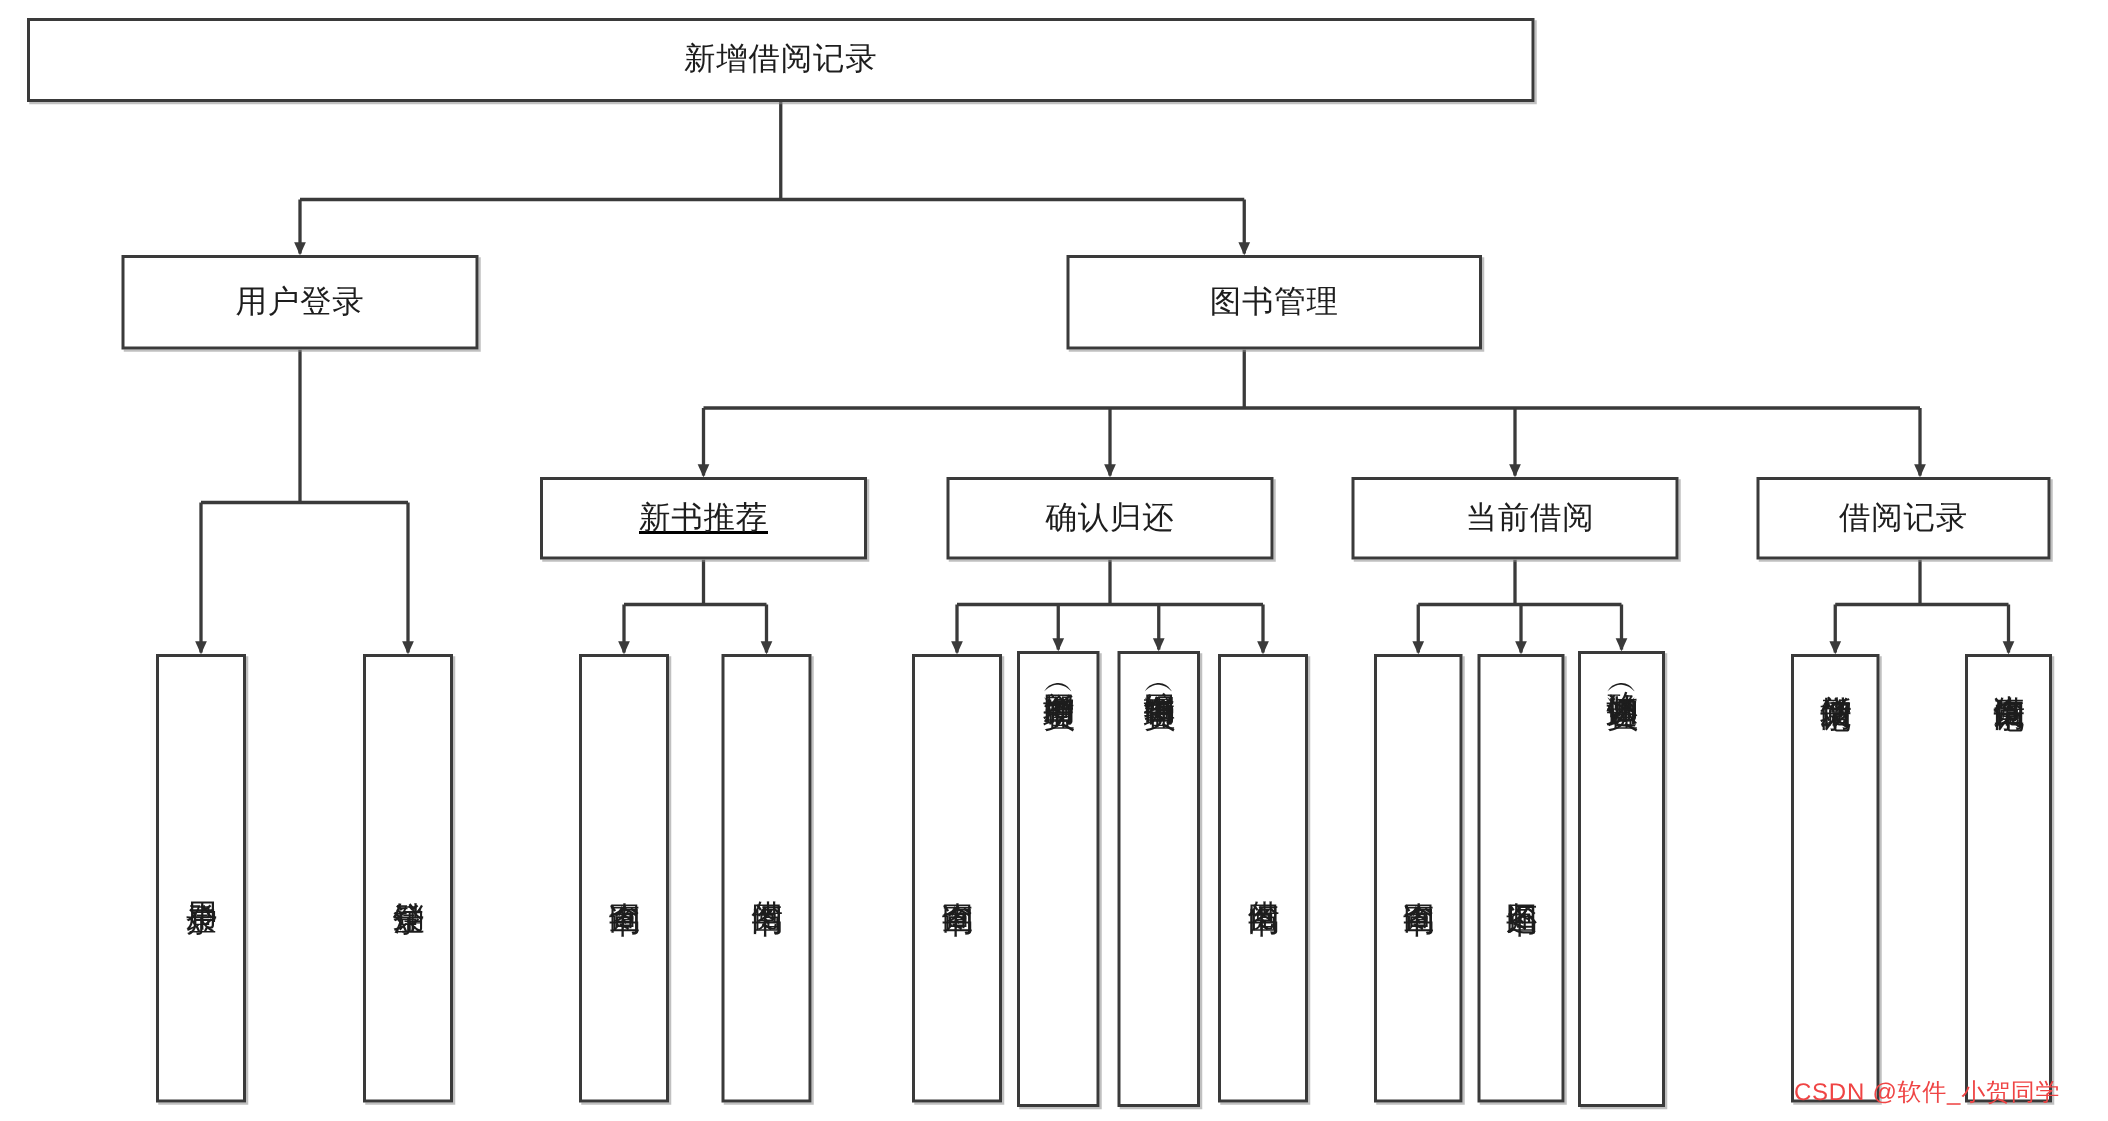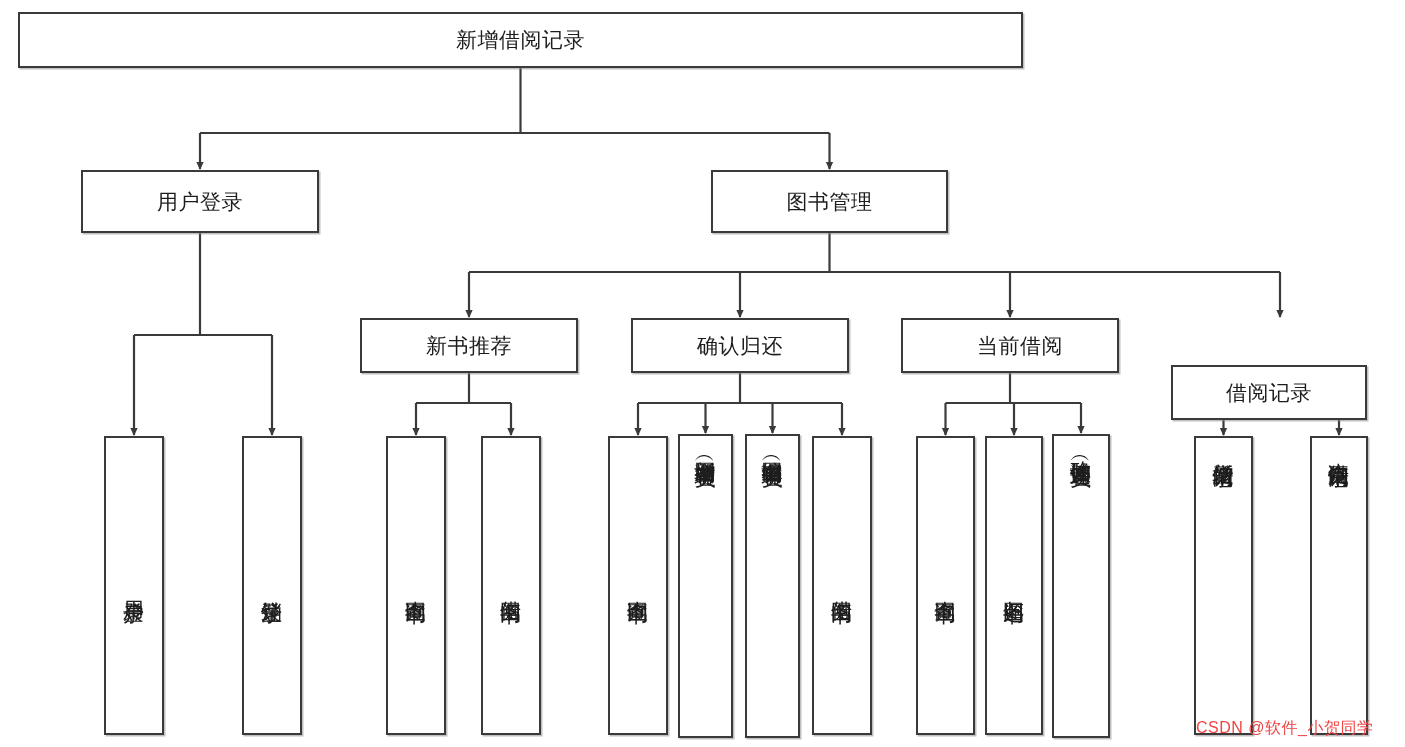--- a/index.html
+++ b/index.html
@@ -135,33 +135,33 @@
       </g>
   </svg>
 
   <div id="node-layer">
       <div class="node root horiz" style="left: 18px; top: 12px; width: 1005px; height: 56px;">
         <span class="node-label">新增借阅记录</span>
       </div>
       <div class="node horiz" style="left: 81px; top: 170px; width: 238px; height: 63px;">
         <span class="node-label">用户登录</span>
       </div>
-      <div class="node horiz" style="left: 711px; top: 170px; width: 237px; height: 63px;">
+      <div class="node horiz" style="left: 711px; top: 170px; width: 277px; height: 63px;">
         <span class="node-label">图书管理</span>
       </div>
-      <div class="node horiz" style="left: 360px; top: 318px; width: 218px; height: 55px;">
+      <div class="node horiz" style="left: 360px; top: 318px; width: 218px; height: 55px; text-decoration: underline;">
         <span class="node-label">新书推荐</span>
       </div>
       <div class="node horiz" style="left: 631px; top: 318px; width: 218px; height: 55px;">
         <span class="node-label">确认归还</span>
       </div>
       <div class="node horiz" style="left: 901px; top: 318px; width: 218px; height: 55px; padding-left: 20px;">
         <span class="node-label">当前借阅</span>
       </div>
-      <div class="node horiz" style="left: 1171px; top: 318px; width: 196px; height: 55px; margin-top: 47px;">
+      <div class="node horiz" style="left: 1171px; top: 318px; width: 196px; height: 55px;">
         <span class="node-label">借阅记录</span>
       </div>
       <div class="node vert centered" style="left: 104px; top: 436px; width: 60px; height: 299px;">
         <span class="node-label">用户登录</span>
       </div>
       <div class="node vert centered" style="left: 242px; top: 436px; width: 60px; height: 299px;">
         <span class="node-label">注销登录</span>
       </div>
       <div class="node vert centered" style="left: 386px; top: 436px; width: 60px; height: 299px;">
         <span class="node-label">查询图书</span>

